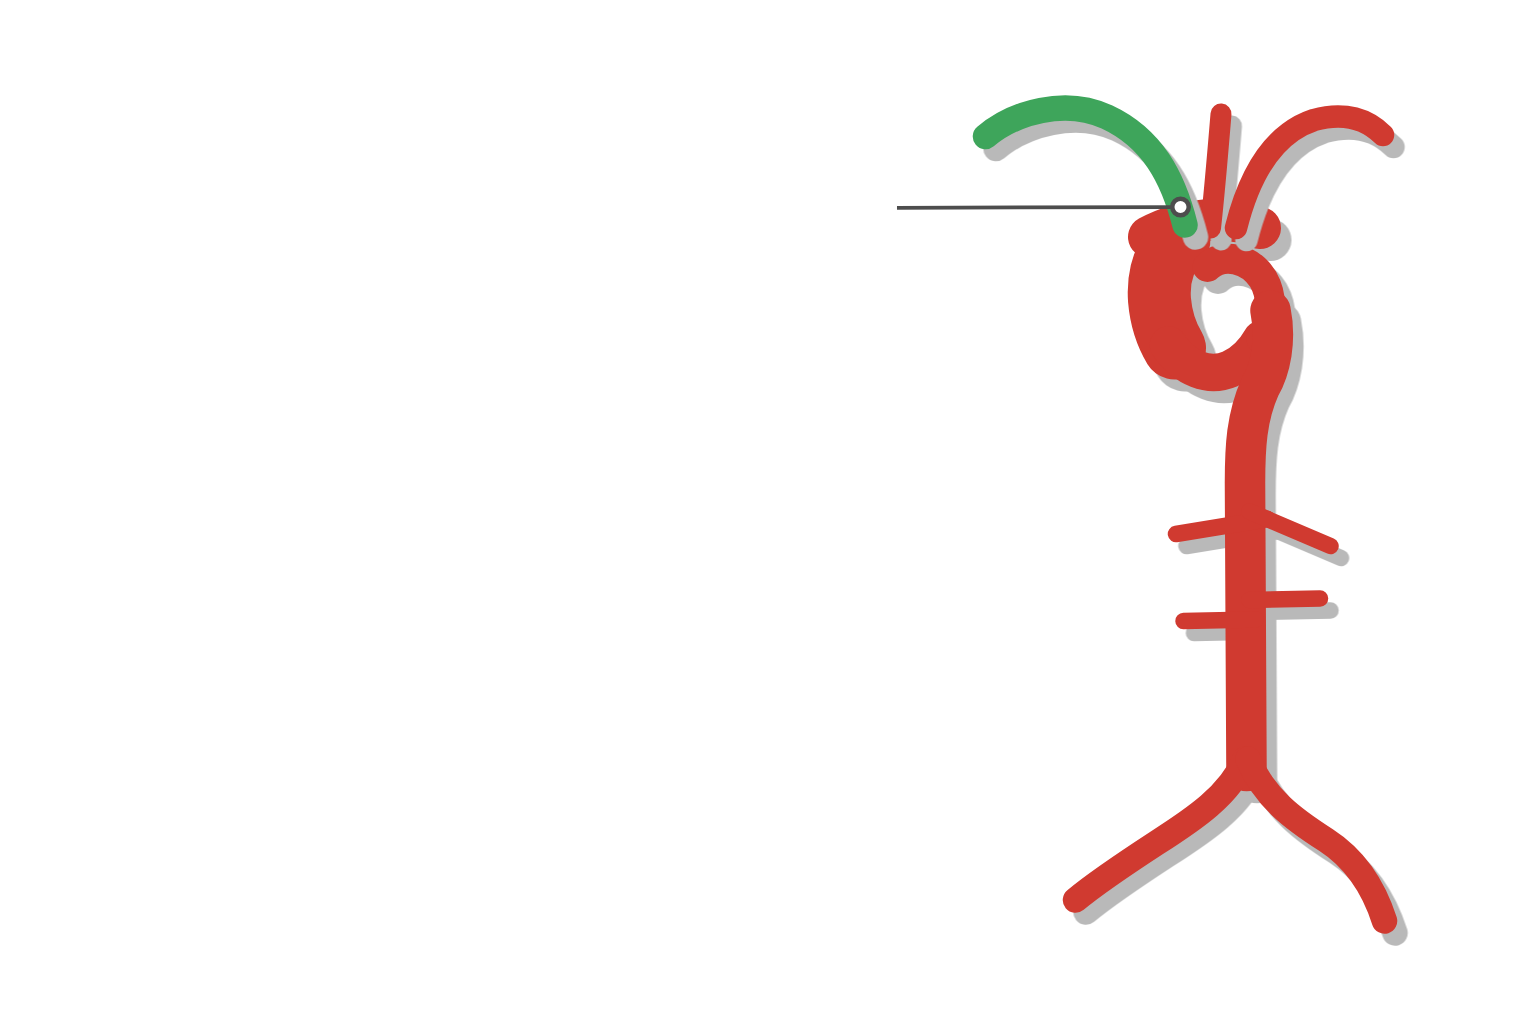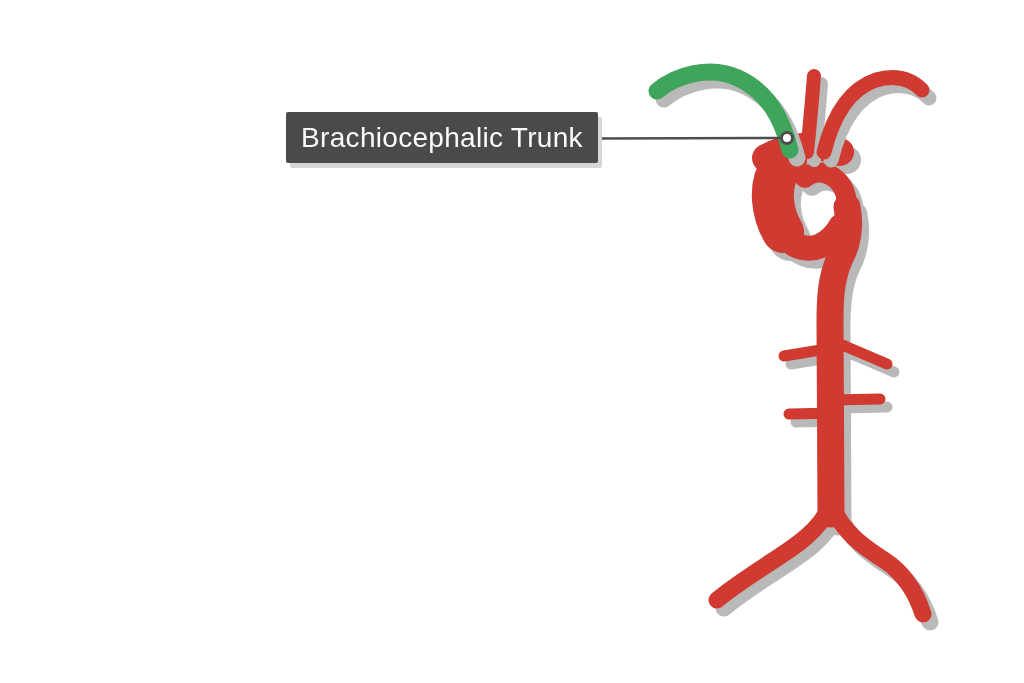--- a/index.html
+++ b/index.html
@@ -78,17 +78,14 @@
     </g>
 
     <g class="vessel-shadow" fill="none" stroke-linecap="round">
       <path stroke-width="17" d="M 790,150 C 782,118 768,92 738,78 C 710,65 676,75 657,91" stroke="#3ea55b"></path>
     </g>
 
     <line x1="598" y1="138.5" x2="787" y2="138" stroke-width="2.5" stroke="#4d4d4d"></line>
     <circle cx="787" cy="138" r="5.5" fill="#ffffff" stroke-width="3" stroke="#4d4d4d"></circle>
   </svg>
 
-  <div class="label-box">
-    <span>Brachiocephalic Trunk</span>
-  </div>
 
 </div>
 
 </body></html>

